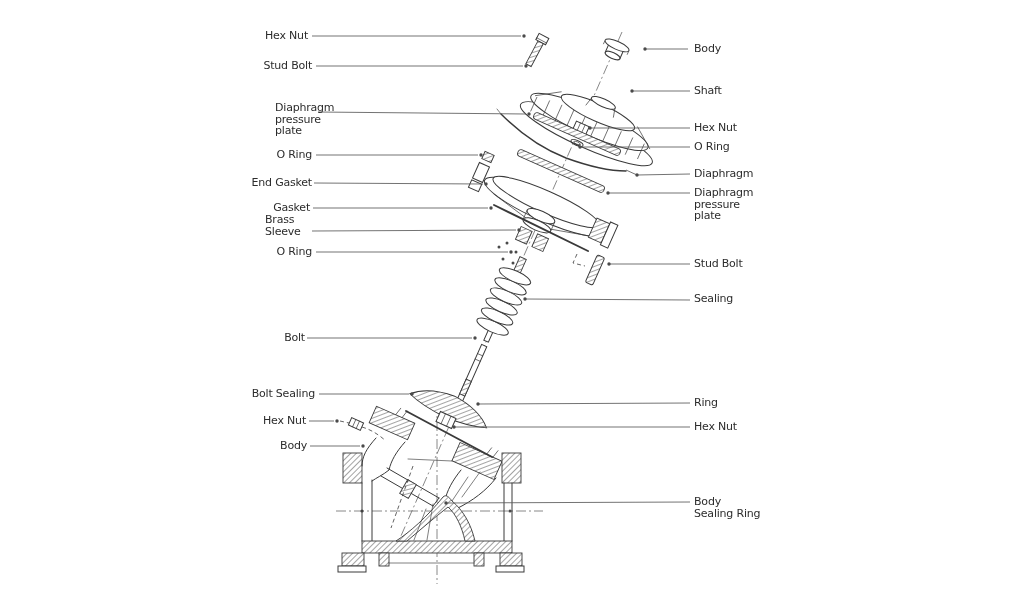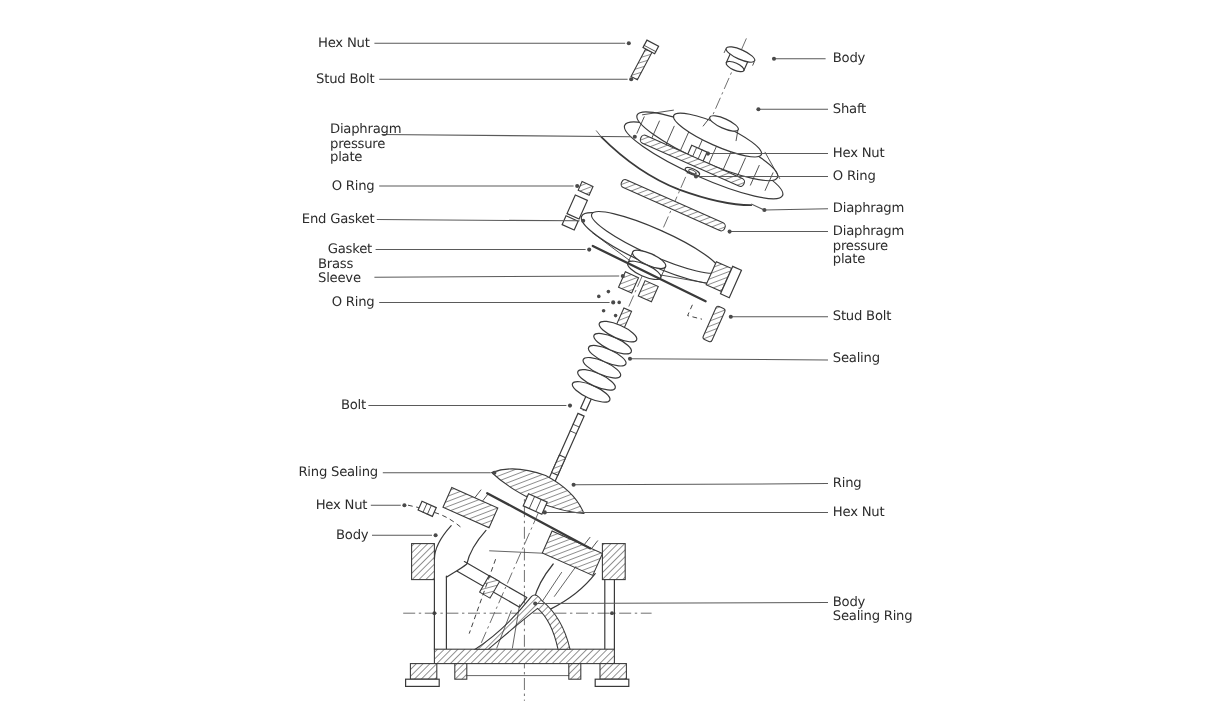--- a/index.html
+++ b/index.html
@@ -240,21 +240,21 @@
 <div class="lab" style="left:275px;top:102px;width:100px">Diaphragm
 pressure
 plate</div>
 <div class="lab r" style="left:212px;top:149px;width:100px">O Ring</div>
 <div class="lab r" style="left:212px;top:177px;width:100px">End Gasket</div>
 <div class="lab r" style="left:210px;top:202px;width:100px">Gasket</div>
 <div class="lab" style="left:265px;top:214px;width:80px">Brass
 Sleeve</div>
 <div class="lab r" style="left:212px;top:246px;width:100px">O Ring</div>
 <div class="lab r" style="left:205px;top:332px;width:100px">Bolt</div>
-<div class="lab r" style="left:215px;top:388px;width:100px">Ring Sealing</div>
+<div class="lab r" style="left:215px;top:388px;width:100px">Bolt Sealing</div>
 <div class="lab r" style="left:206px;top:415px;width:100px">Hex Nut</div>
 <div class="lab r" style="left:207px;top:440px;width:100px">Body</div>
 
 <div class="lab" style="left:694px;top:43px;width:90px">Body</div>
 <div class="lab" style="left:694px;top:85px;width:90px">Shaft</div>
 <div class="lab" style="left:694px;top:122px;width:90px">Hex Nut</div>
 <div class="lab" style="left:694px;top:141px;width:90px">O Ring</div>
 <div class="lab" style="left:694px;top:168px;width:90px">Diaphragm</div>
 <div class="lab" style="left:694px;top:187px;width:90px">Diaphragm
 pressure

